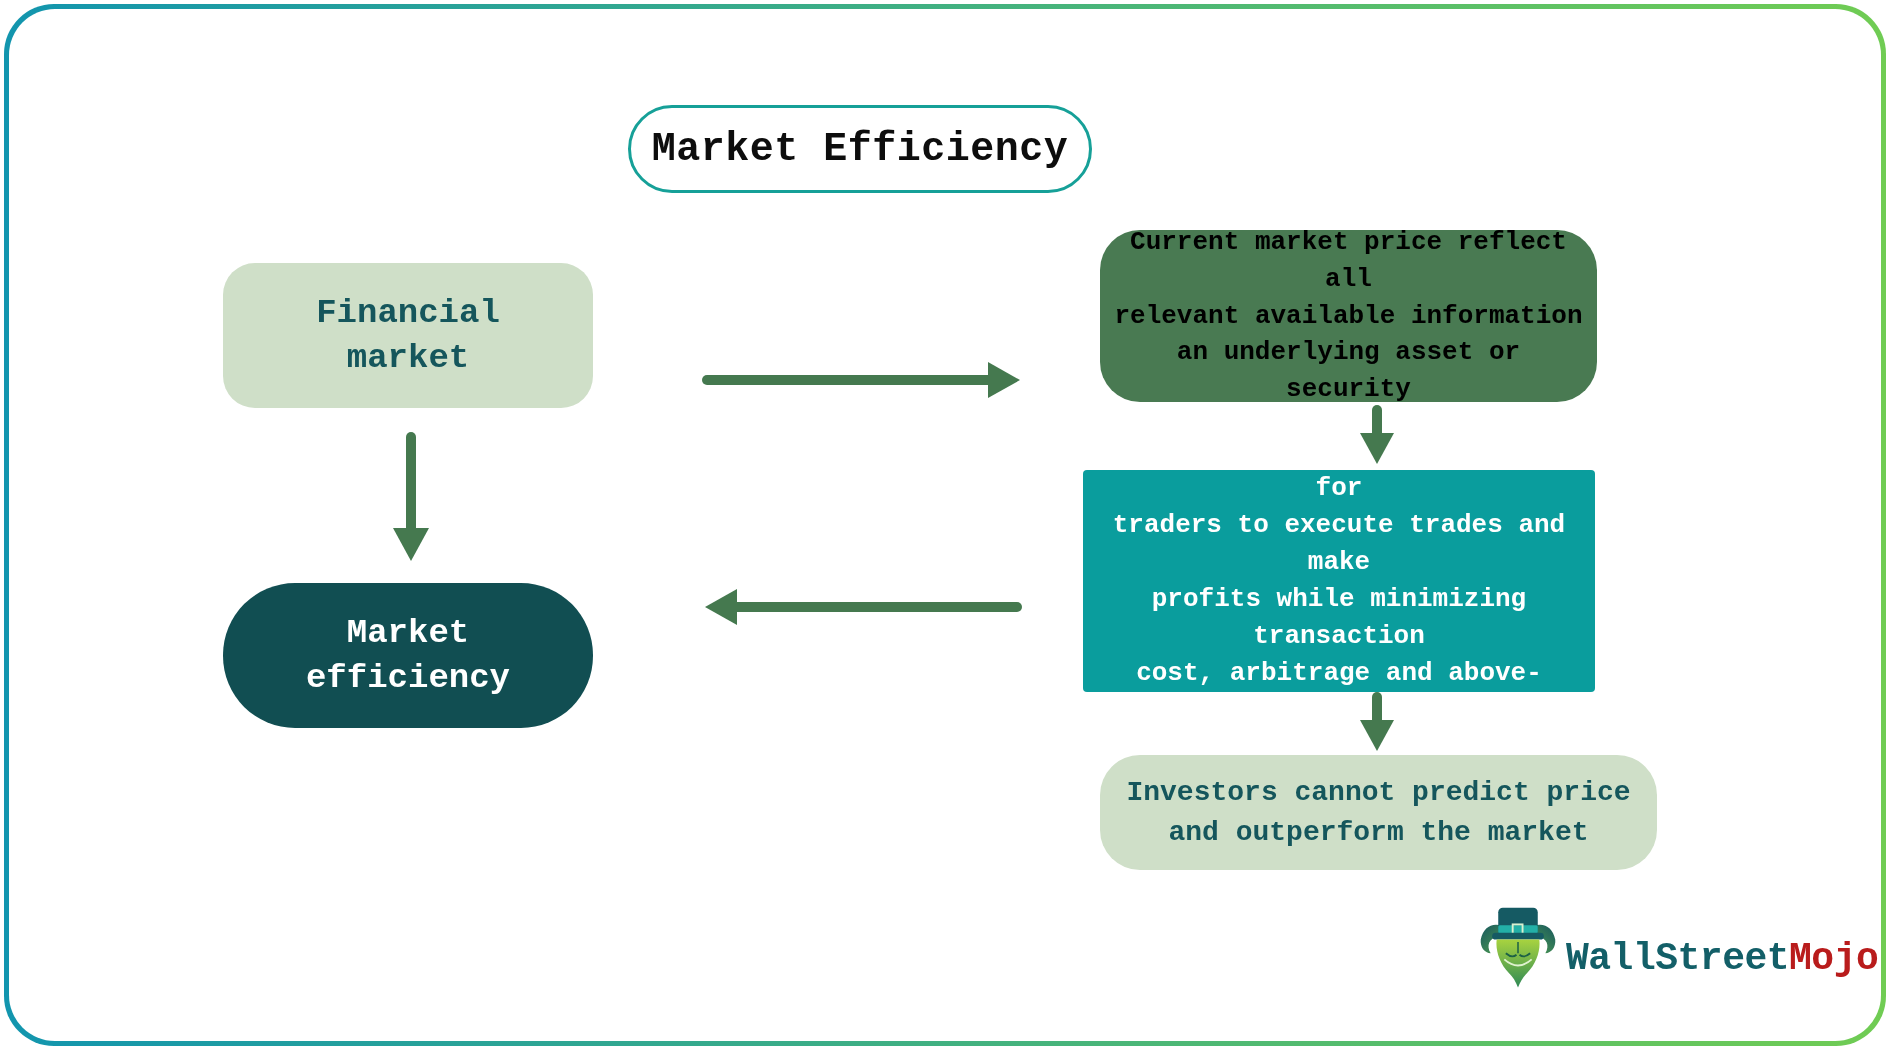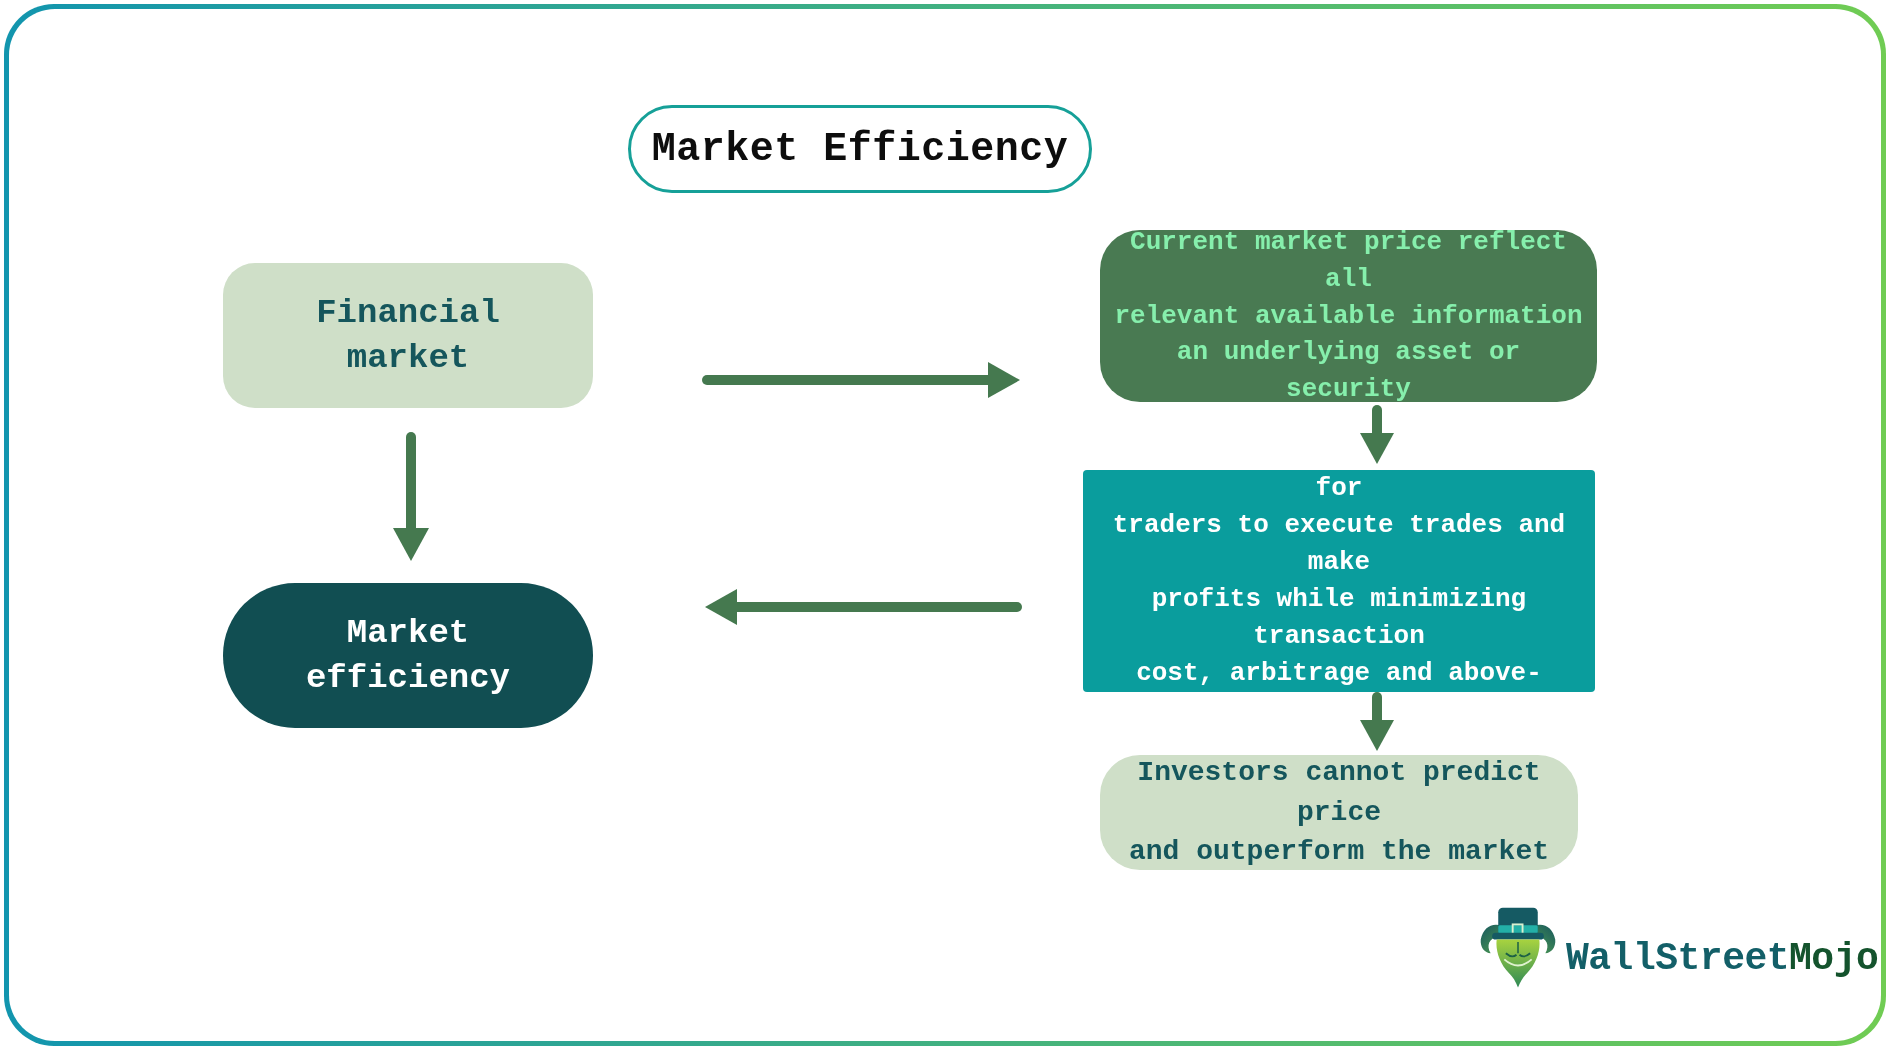--- a/index.html
+++ b/index.html
@@ -19,32 +19,32 @@
   .title-pill span{font-size:40px;font-weight:bold;color:#0d0d0d;letter-spacing:0.5px;}
   
   .node{position:absolute;display:flex;align-items:center;justify-content:center;
     text-align:center;box-sizing:border-box;font-weight:bold;}
   .txt{white-space:pre-line;}
   .financial{left:223px;top:263px;width:370px;height:145px;background:#cfdfc8;
     border-radius:32px;color:#15565c;font-size:34px;line-height:1.32;}
   .efficiency{left:223px;top:583px;width:370px;height:145px;background:#114e52;
     border-radius:72px;color:#ffffff;font-size:34px;line-height:1.32;}
   .greenbox{left:1100px;top:230px;width:497px;height:172px;background:#497a52;
-    border-radius:40px;color:#86efac;font-size:26px;line-height:1.42;padding:0 10px;}
+    border-radius:40px;color:#000000;font-size:26px;line-height:1.42;padding:0 10px;}
   .tealbox{left:1083px;top:470px;width:512px;height:222px;background:#0a9d9d;
     border-radius:4px;color:#ffffff;font-size:26px;line-height:1.42;padding:0 10px;}
-  .lightbox{left:1100px;top:755px;width:478px;height:115px;background:#cfdfc8;
+  .lightbox{left:1100px;top:755px;width:557px;height:115px;background:#cfdfc8;
     border-radius:40px;color:#15565c;font-size:28px;line-height:1.42;padding:0 10px;}
   
   .arrows{position:absolute;left:0;top:0;width:1890px;height:1050px;pointer-events:none;}
   
   .logo{position:absolute;left:1480px;top:905px;display:flex;align-items:center;}
   .logo-text{font-size:38px;font-weight:bold;letter-spacing:-0.5px;margin-left:10px;margin-top:14px;}
   .brand-dark{color:#135f68;margin-top:32px;}
-  .brand-teal{color:#14532d;margin-top:8px;}
+  .brand-teal{color:#b91c1c;margin-top:8px;}
 </style>
 </head>
 <body>
 
 <div class="canvas">
 
   <div class="frame">
     <div class="frame-inner"></div>
   </div>
 

